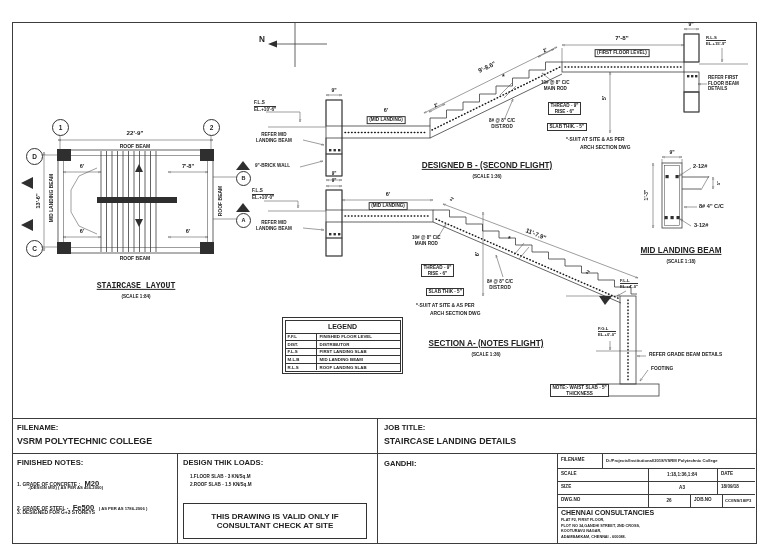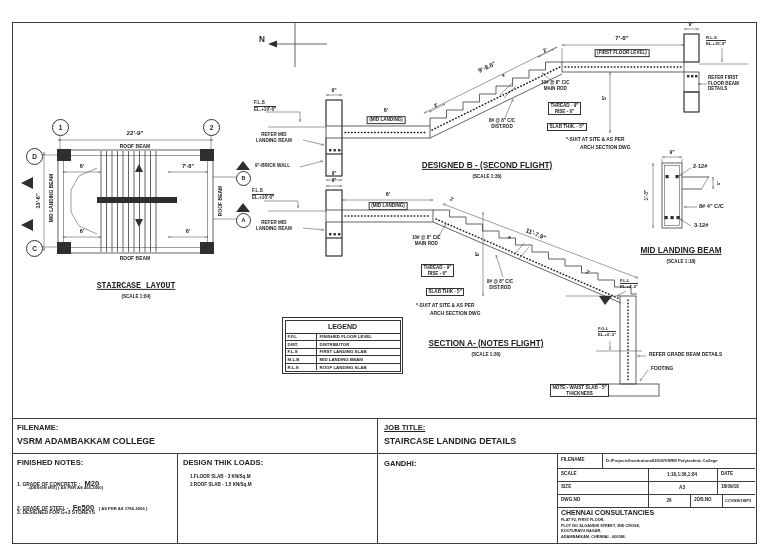--- a/index.html
+++ b/index.html
@@ -358,40 +358,44 @@
   <div class="hl" style="left:557px;top:481px;width:198px;"></div>
   <div class="hl" style="left:557px;top:494px;width:198px;"></div>
   <div class="hl" style="left:557px;top:507px;width:198px;"></div>
   <div class="vl" style="left:602px;top:453px;height:15px;"></div>
   <div class="vl" style="left:648px;top:468px;height:39px;"></div>
   <div class="vl" style="left:717px;top:468px;height:26px;"></div>
   <div class="vl" style="left:690px;top:494px;height:13px;"></div>
   <div class="vl" style="left:722px;top:494px;height:13px;"></div>
 
   <div class="L f75" style="left:17px;top:423px;">FILENAME:</div>
-  <div class="L f85" style="left:17px;top:436px;">VSRM ADAMBAKKAM COLLEGE</div>
-  <div class="L f75" style="left:384px;top:423px;text-decoration:underline;">JOB TITLE:</div>
+  <div class="L f85" style="left:17px;top:436px;">VSRM POLYTECHNIC COLLEGE</div>
+  <div class="L f75" style="left:384px;top:423px;">JOB TITLE:</div>
   <div class="L f85" style="left:384px;top:436px;">STAIRCASE LANDING DETAILS</div>
 
   <div class="L f75" style="left:17px;top:458px;">FINISHED NOTES:</div>
   <div class="L" style="left:17px;top:471px;">
     <span class="f48">1. GRADE OF CONCRETE :</span>
     <span class="f75">M20</span>
   </div>
   <div class="L f4" style="left:28px;top:485px;">-(DESIGN MIX)   ( AS PER  AS 456-2000)</div>
   <div class="L" style="left:17px;top:495px;">
     <span class="f48">2. GRADE OF STEEL -</span>
     <span class="f75">Fe500</span>
     <span class="f4">( AS PER AS 1786-2006 )</span>
   </div>
   <div class="L f48" style="left:17px;top:510px;">3. DESIGNED FOR G+3 STOREYS</div>
 
   <div class="L f75" style="left:183px;top:458px;">DESIGN THIK LOADS:</div>
   <div class="L f45" style="left:190px;top:474px;">1.FLOOR SLAB - 3  KN/Sq.M</div>
   <div class="L f45" style="left:190px;top:482px;">2.ROOF SLAB - 1.5 KN/Sq.M</div>
+  <div style="position:absolute;left:183px;top:503px;width:184px;height:36px;border:1px solid #333;display:flex;flex-direction:column;align-items:center;justify-content:center;font-weight:bold;font-size:8px;text-align:center;box-sizing:border-box;">
+    <div>THIS DRAWING IS VALID ONLY IF</div>
+    <div>CONSULTANT CHECK AT SITE</div>
+  </div>
 
   <div class="L f75" style="left:384px;top:459px;">GANDHI:</div>
 
   <div class="L f45" style="left:561px;top:457px;">FILENAME</div>
   <div class="L f4" style="left:606px;top:458px;">D:/Projects/Institutional/2018/VSRM Polytechnic College</div>
   <div class="L f45" style="left:561px;top:471px;">SCALE</div>
   <div class="L f45 ctr" style="left:682px;top:475px;">1:18,1:36,1:84</div>
   <div class="L f45" style="left:721px;top:471px;">DATE</div>
   <div class="L f45" style="left:561px;top:484px;">SIZE</div>
   <div class="L f45 ctr" style="left:682px;top:488px;">A3</div>

